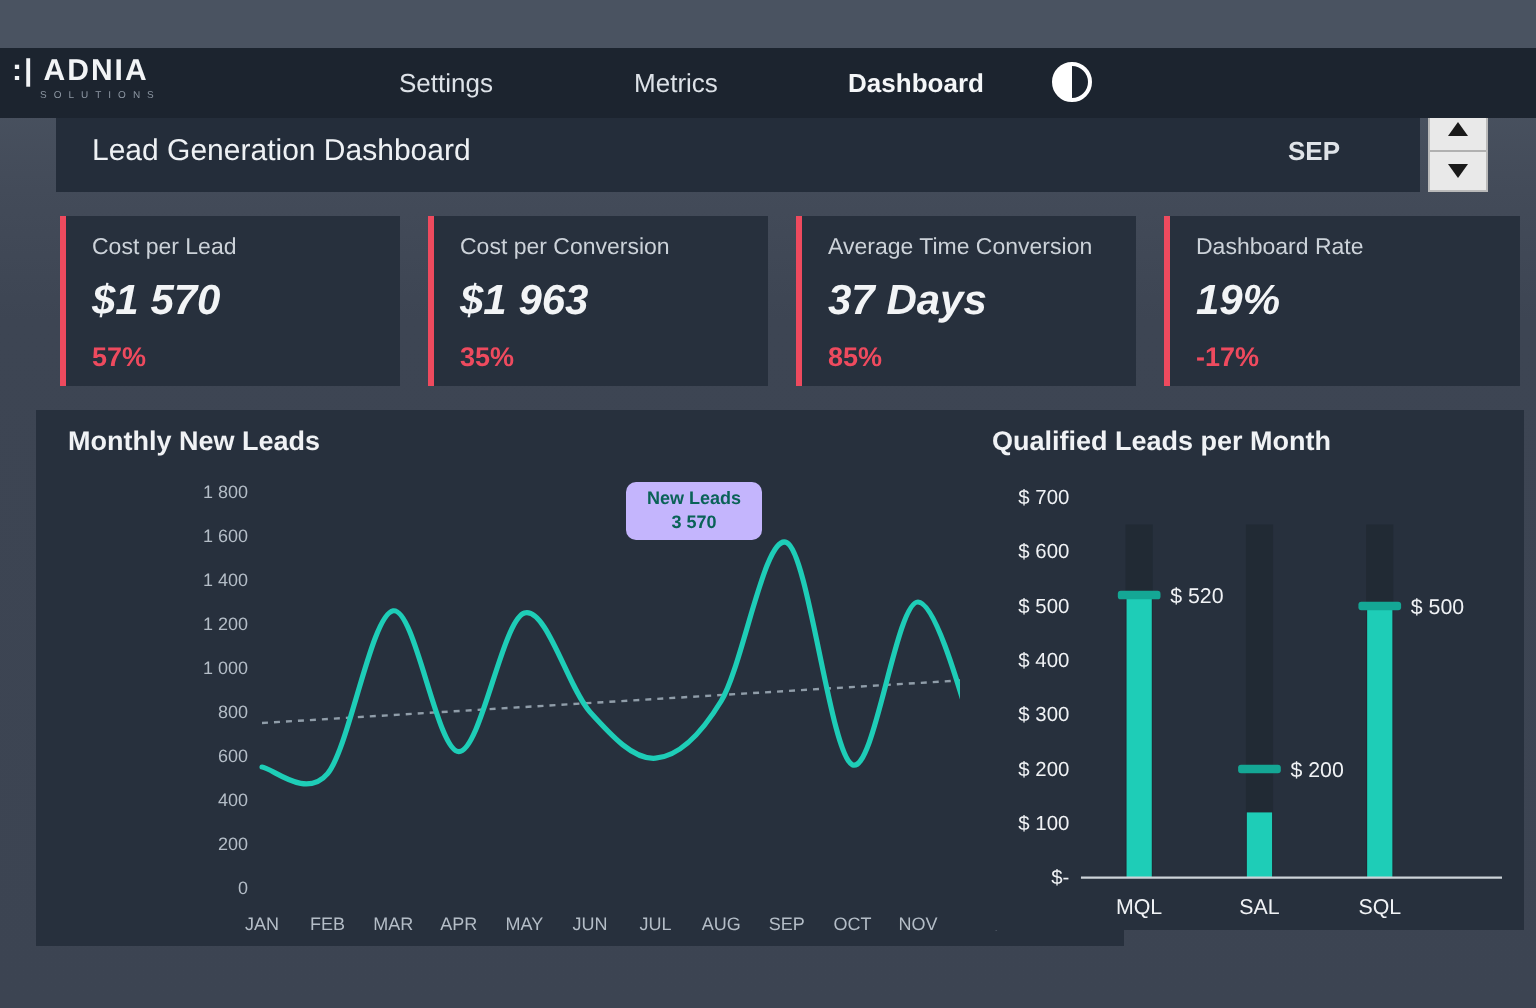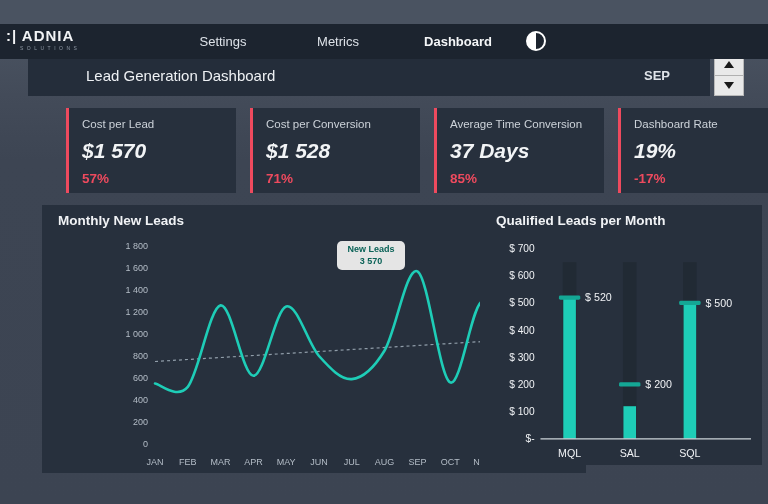--- a/index.html
+++ b/index.html
@@ -15,41 +15,41 @@
   .logo { position:absolute; left:6px; top:4px; line-height:1; }
   .logo-main { font-size:15px; font-weight:bold; color:#f2f4f6; letter-spacing:1px; }
   .logo-sub { font-size:5px; letter-spacing:3.5px; color:#8d97a3; margin-top:3px; margin-left:14px; }
   .nav-item { position:absolute; top:0; height:35px; line-height:35px; font-size:13px; color:#dde2e8; text-align:center; cursor:pointer; z-index:4; }
   .nav-settings { left:178px; width:90px; }
   .nav-metrics  { left:298px; width:80px; }
   .nav-dashboard{ left:410px; width:96px; font-weight:bold; color:#f4f6f8; }
   .theme-toggle { position:absolute; left:526px; top:7px; width:20px; height:20px; border-radius:50%;
     background:linear-gradient(90deg,#ffffff 50%,#1c242f 50%); border:2px solid #ffffff; z-index:4; cursor:pointer; }
   
-  .band { position:absolute; left:28px; top:54px; width:682px; height:42px; background:#242d3a; display:flex; align-items:center;padding-left:40px; }
+  .band { position:absolute; left:28px; top:54px; width:682px; height:42px; background:#242d3a; display:flex; align-items:center; }
   .band-title { font-size:15px; color:#eef1f4; padding-left:18px; flex:1; }
   .band-month { font-size:13px; font-weight:bold; color:#dfe3e8; padding-right:40px; }
   .spinner { position:absolute; left:714px; top:54px; width:30px; height:42px; background:#e9e9e9; border:1px solid #b9b9b9; display:flex; flex-direction:column; }
   .spin-btn { flex:1; display:flex; align-items:center; justify-content:center; cursor:pointer; }
   .spin-btn + .spin-btn { border-top:1px solid #b0b0b0; }
   .tri-up   { width:0; height:0; border-left:5px solid transparent; border-right:5px solid transparent; border-bottom:7px solid #1a1a1a; }
   .tri-down { width:0; height:0; border-left:5px solid transparent; border-right:5px solid transparent; border-top:7px solid #1a1a1a; }
   
-  .kpi { position:absolute; top:108px; height:85px; width:170px; background:#27303d; border-left:3px solid #ee4a5e; padding:10px 0 0 13px;margin-left:36px; }
+  .kpi { position:absolute; top:108px; height:85px; width:170px; background:#27303d; border-left:3px solid #ee4a5e; padding:10px 0 0 13px; }
   .kpi-title { font-size:11.5px; color:#ccd2d9; }
   .kpi-value { font-size:21px; font-weight:bold; color:#f2f4f6; margin-top:9px;font-style:italic; }
   .kpi-delta { font-size:13.5px; font-weight:bold; color:#ee4a5e; margin-top:8px; }
   
   .panel { position:absolute; top:205px; background:#27303d; }
-  .panel-line { left:18px;  width:544px; height:268px;margin-left:24px; }
+  .panel-line { left:18px;  width:544px; height:268px; }
   .panel-bar  { left:480px; width:282px; height:260px; }
   .panel-title { position:absolute; left:16px; top:8px; font-size:13.5px; font-weight:bold; color:#f0f2f5; }
   .panel-badge { position:absolute; right:18px; top:8px; font-size:13px; font-weight:bold; color:#16a893; }
   .chart-svg { position:absolute; left:0; top:0; width:100%; height:100%; }
-  .annotation { position:absolute; left:295px; top:36px; width:68px; height:29px; background:#e5e5e5; border-radius:5px;
+  .annotation { position:absolute; left:295px; top:36px; width:68px; height:29px; background:#c4b5fd; border-radius:5px;
     display:flex; flex-direction:column; align-items:center; justify-content:center; line-height:1.25; z-index:2; }
   .annotation span { font-size:9px; font-weight:bold; color:#0a6257; }
 </style>
 </head>
 <body>
 
 <div class="tab-indicator"></div>
 <div class="nav">
   <div class="logo">
     <div class="logo-main">:| ADNIA</div>
@@ -74,22 +74,22 @@
     </div>
 </div>
 
 <div class="kpi" style="left:30px">
   <div class="kpi-title">Cost per Lead</div>
   <div class="kpi-value">$1 570</div>
   <div class="kpi-delta">57%</div>
 </div>
 <div class="kpi" style="left:214px">
   <div class="kpi-title">Cost per Conversion</div>
-  <div class="kpi-value">$1 528</div>
-  <div class="kpi-delta">71%</div>
+  <div class="kpi-value">$1 963</div>
+  <div class="kpi-delta">35%</div>
 </div>
 <div class="kpi" style="left:398px">
   <div class="kpi-title">Average Time Conversion</div>
   <div class="kpi-value">37 Days</div>
   <div class="kpi-delta">85%</div>
 </div>
 <div class="kpi" style="left:582px; width:178px">
   <div class="kpi-title">Dashboard Rate</div>
   <div class="kpi-value">19%</div>
   <div class="kpi-delta">-17%</div>

